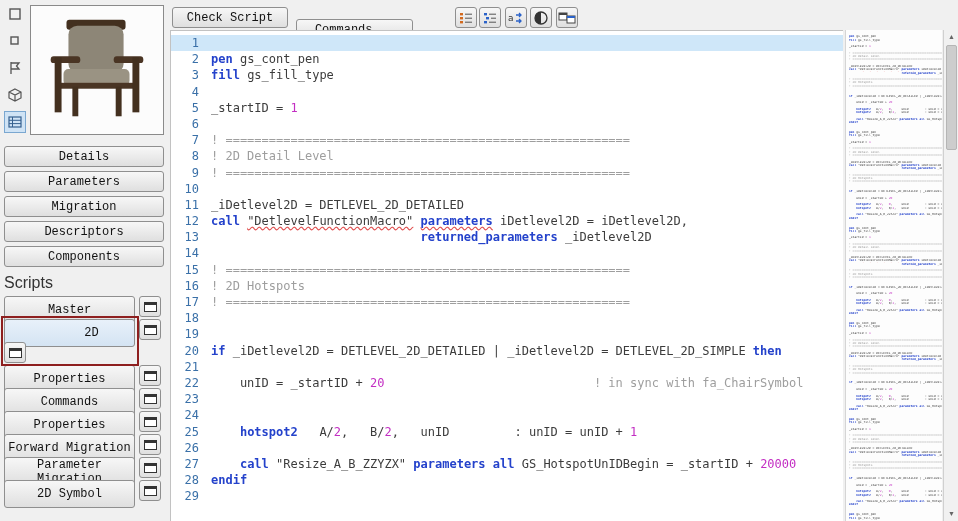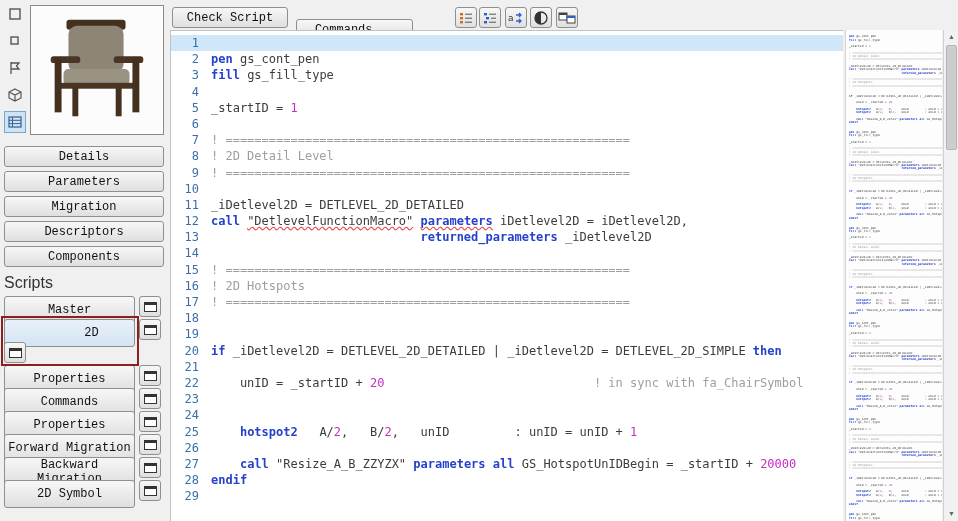--- a/index.html
+++ b/index.html
@@ -176,21 +176,21 @@
         <div class="win-glyph"></div>
       </button>
     </div>
     <div class="script-row">
       <button class="btn3d script-btn">Forward Migration</button>
       <button class="win-btn">
         <div class="win-glyph"></div>
       </button>
     </div>
     <div class="script-row">
-      <button class="btn3d script-btn">Backward Migration</button>
+      <button class="btn3d script-btn">Parameter Migration</button>
       <button class="win-btn">
         <div class="win-glyph"></div>
       </button>
     </div>
     <div class="script-row">
       <button class="btn3d script-btn">2D Symbol</button>
       <button class="win-btn">
         <div class="win-glyph"></div>
       </button>
     </div>

